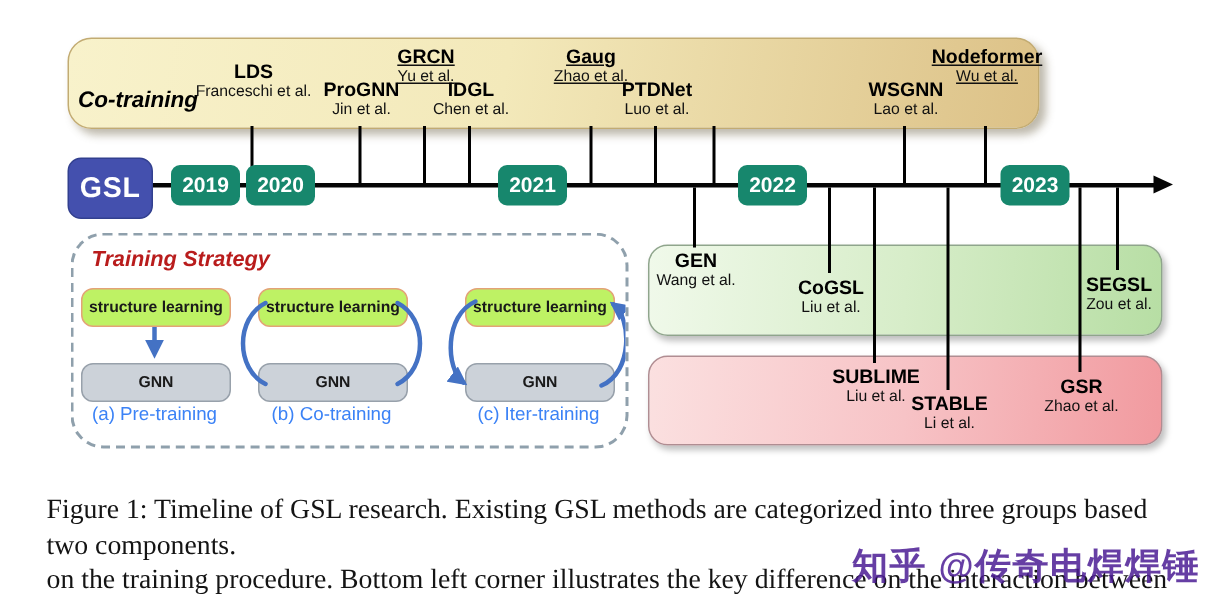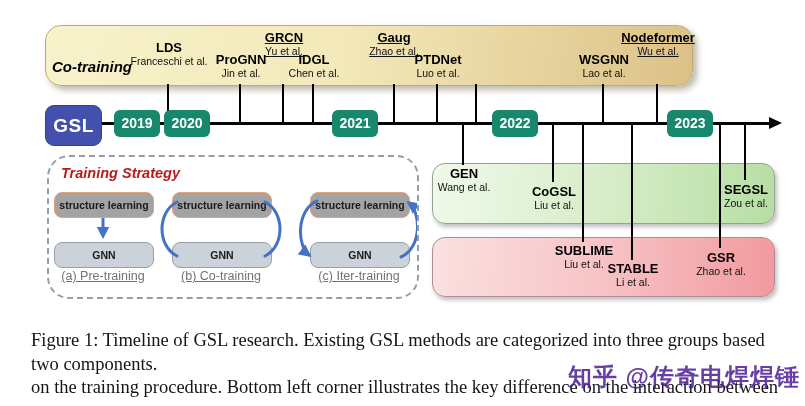--- a/index.html
+++ b/index.html
@@ -49,23 +49,23 @@
   
   .strategy{
     position:absolute;left:47px;top:155px;width:368px;height:140px;border-radius:22px;
     border:2px dashed #8fa0ac;background:transparent;
   }
   .strategy-title{position:absolute;left:12px;top:8px;font-weight:700;font-style:italic;font-size:14.5px;color:#b91c1c;}
   .sbox{
     position:absolute;width:98px;height:24px;border-radius:8px;display:flex;align-items:center;justify-content:center;
     font-weight:700;font-size:10.5px;color:#1a1a1a;
   }
-  .sbox.peach{background:#a3a3a3;border:1px solid #e3a377;}
+  .sbox.peach{background:#bef264;border:1px solid #e3a377;}
   .sbox.gray{background:#ccd2d9;border:1px solid #98a1ab;}
-  .scap{position:absolute;top:112px;transform:translateX(-50%);font-size:12.5px;color:#737373;white-space:nowrap;text-decoration:underline;}
+  .scap{position:absolute;top:112px;transform:translateX(-50%);font-size:12.5px;color:#3b82f6;white-space:nowrap;}
   .svg-overlay{position:absolute;left:0;top:0;pointer-events:none;}
   
   .caption{
     position:absolute;left:31px;top:329px;width:748px;
     font-family:"Liberation Serif","DejaVu Serif",serif;font-size:18.5px;line-height:23.5px;color:#141414;
   }
   .watermark{
     position:absolute;right:5px;top:361px;font-weight:700;font-size:24px;letter-spacing:1px;
     color:#4c1d95;opacity:.85;white-space:nowrap;z-index:9;
   }

